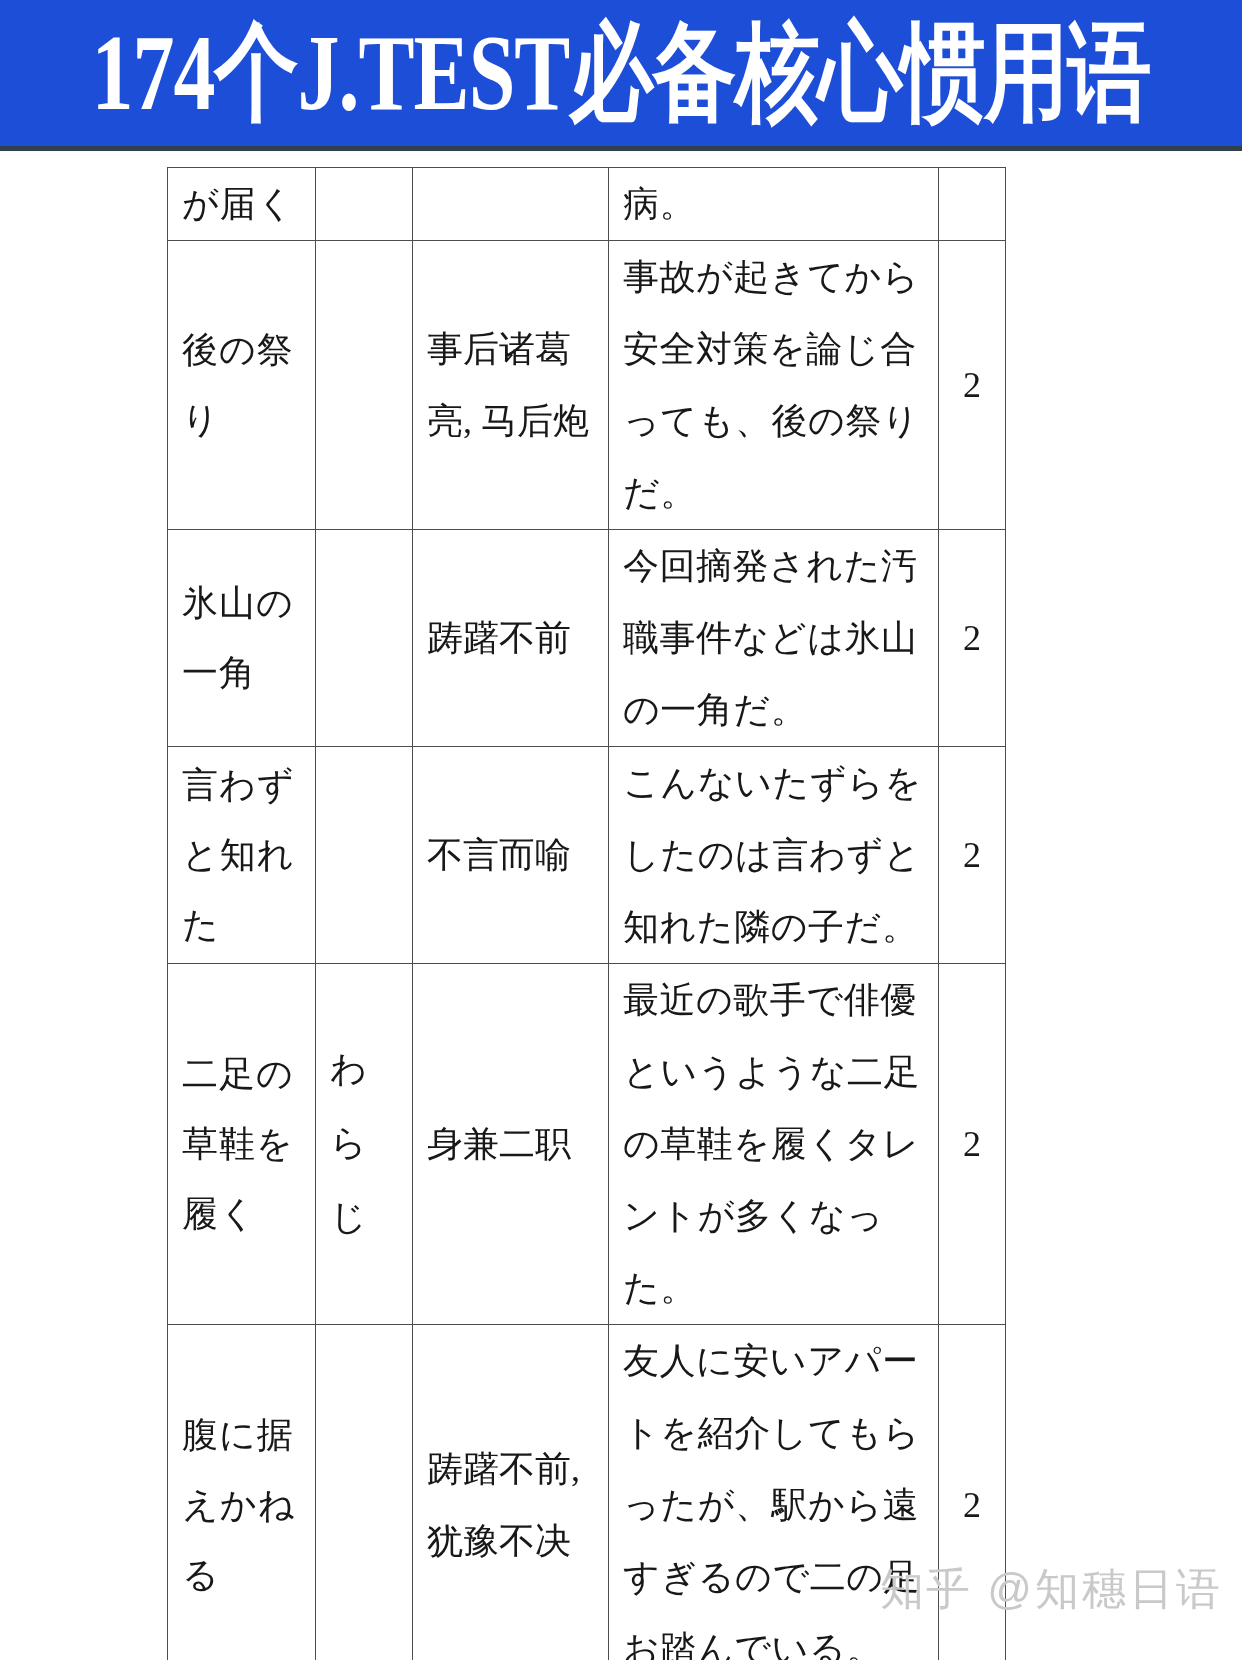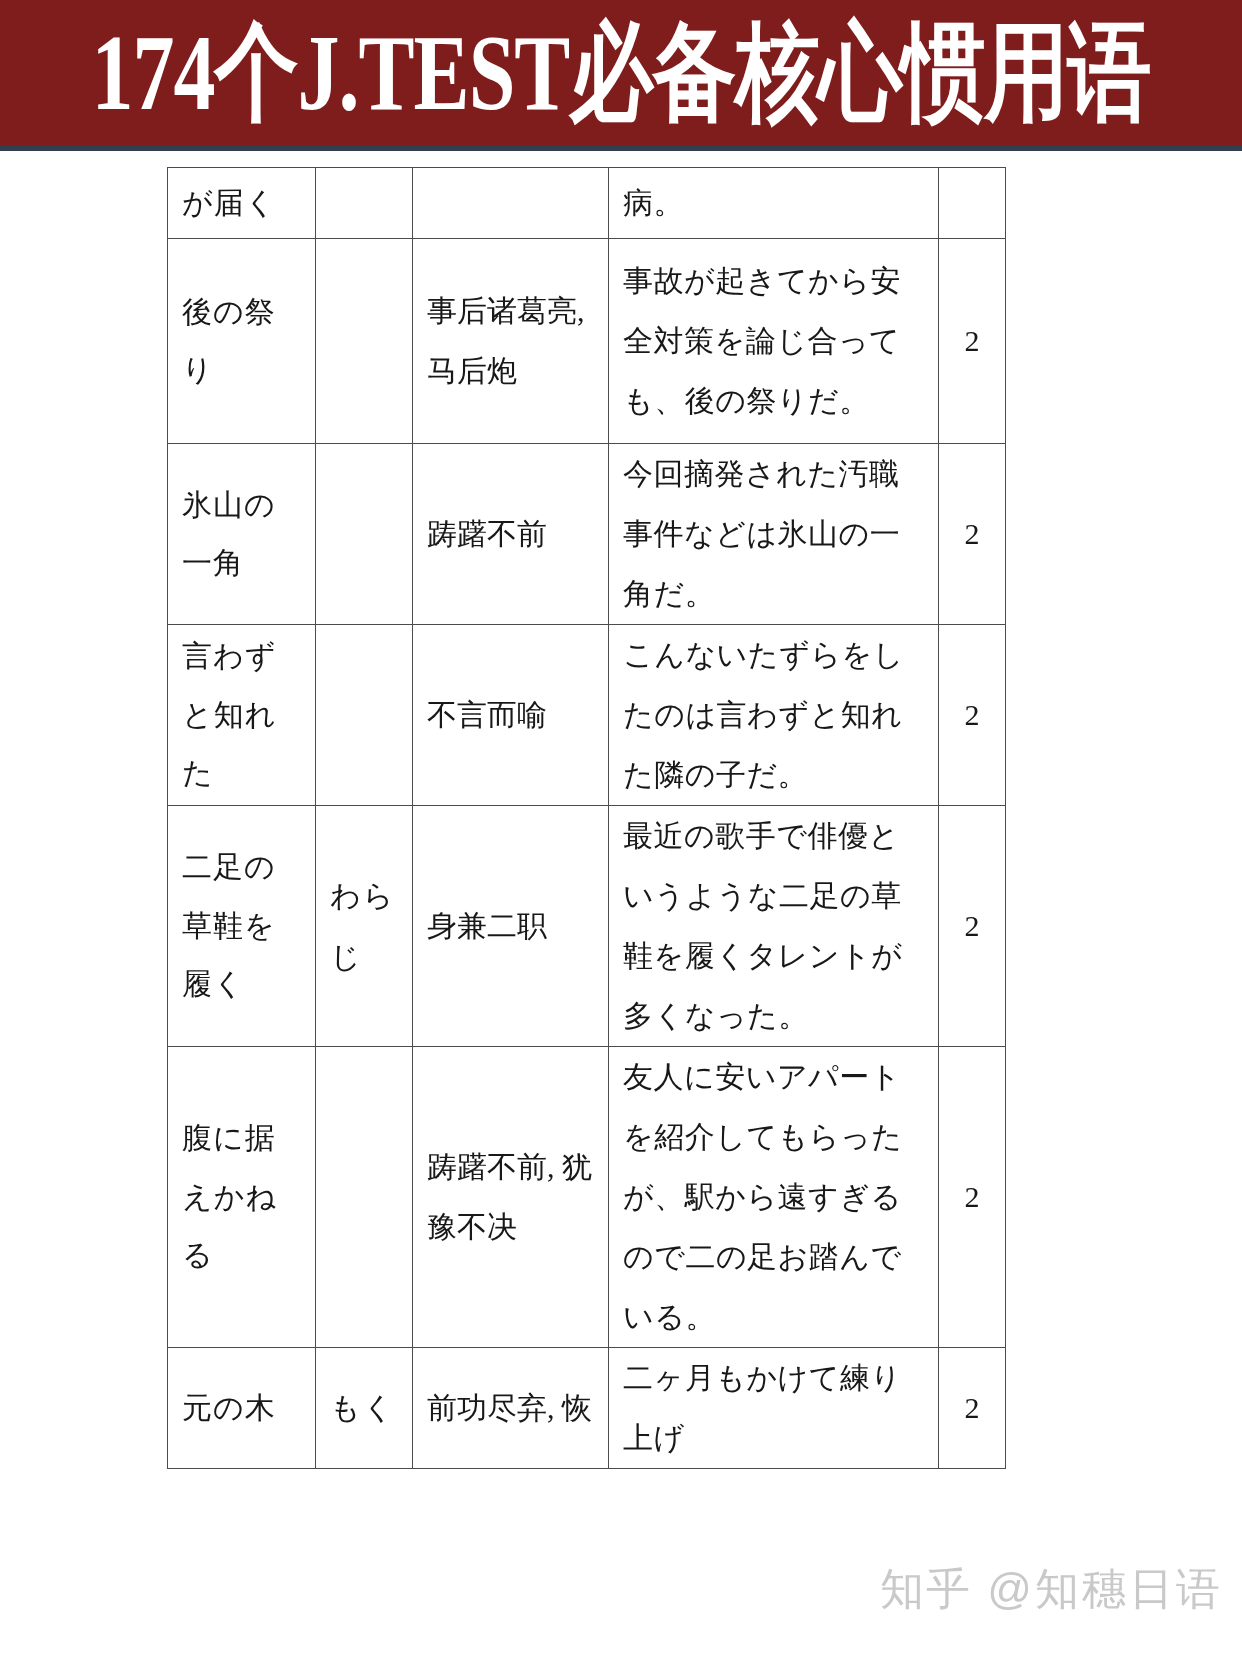--- a/index.html
+++ b/index.html
@@ -15,21 +15,21 @@
     font-family: "Liberation Serif", "DejaVu Serif", serif;
   }
 
   
   #header-banner {
     position: absolute;
     left: 0;
     top: 0;
     width: 1242px;
     height: 146px;
-    background: #7f1d1d;
+    background: #1d4ed8;
     display: flex;
     align-items: center;
     justify-content: center;
     box-sizing: border-box;
   }
   #header-title {
     color: #ffffff;
     font-family: "Liberation Serif", "DejaVu Serif", serif;
     font-weight: 700;
     font-size: 84px;
@@ -60,21 +60,21 @@
     table-layout: fixed;
     width: 838px;
     background: #ffffff;
   }
   table.idiom-table td {
     border: 1px solid #4c4c4c;
     vertical-align: middle;
     padding: 0 14px;
     box-sizing: border-box;
     font-family: "Liberation Serif", "DejaVu Serif", serif;
-    font-size: 30px;
+    font-size: 36px;
     color: #181818;
   }
   col.c-idiom   { width: 148px; }
   col.c-kana    { width: 97px;  }
   col.c-cn      { width: 196px; }
   col.c-example { width: 330px; }
   col.c-level   { width: 67px;  }
 
   .cell-idiom {
     line-height: 1.95;

